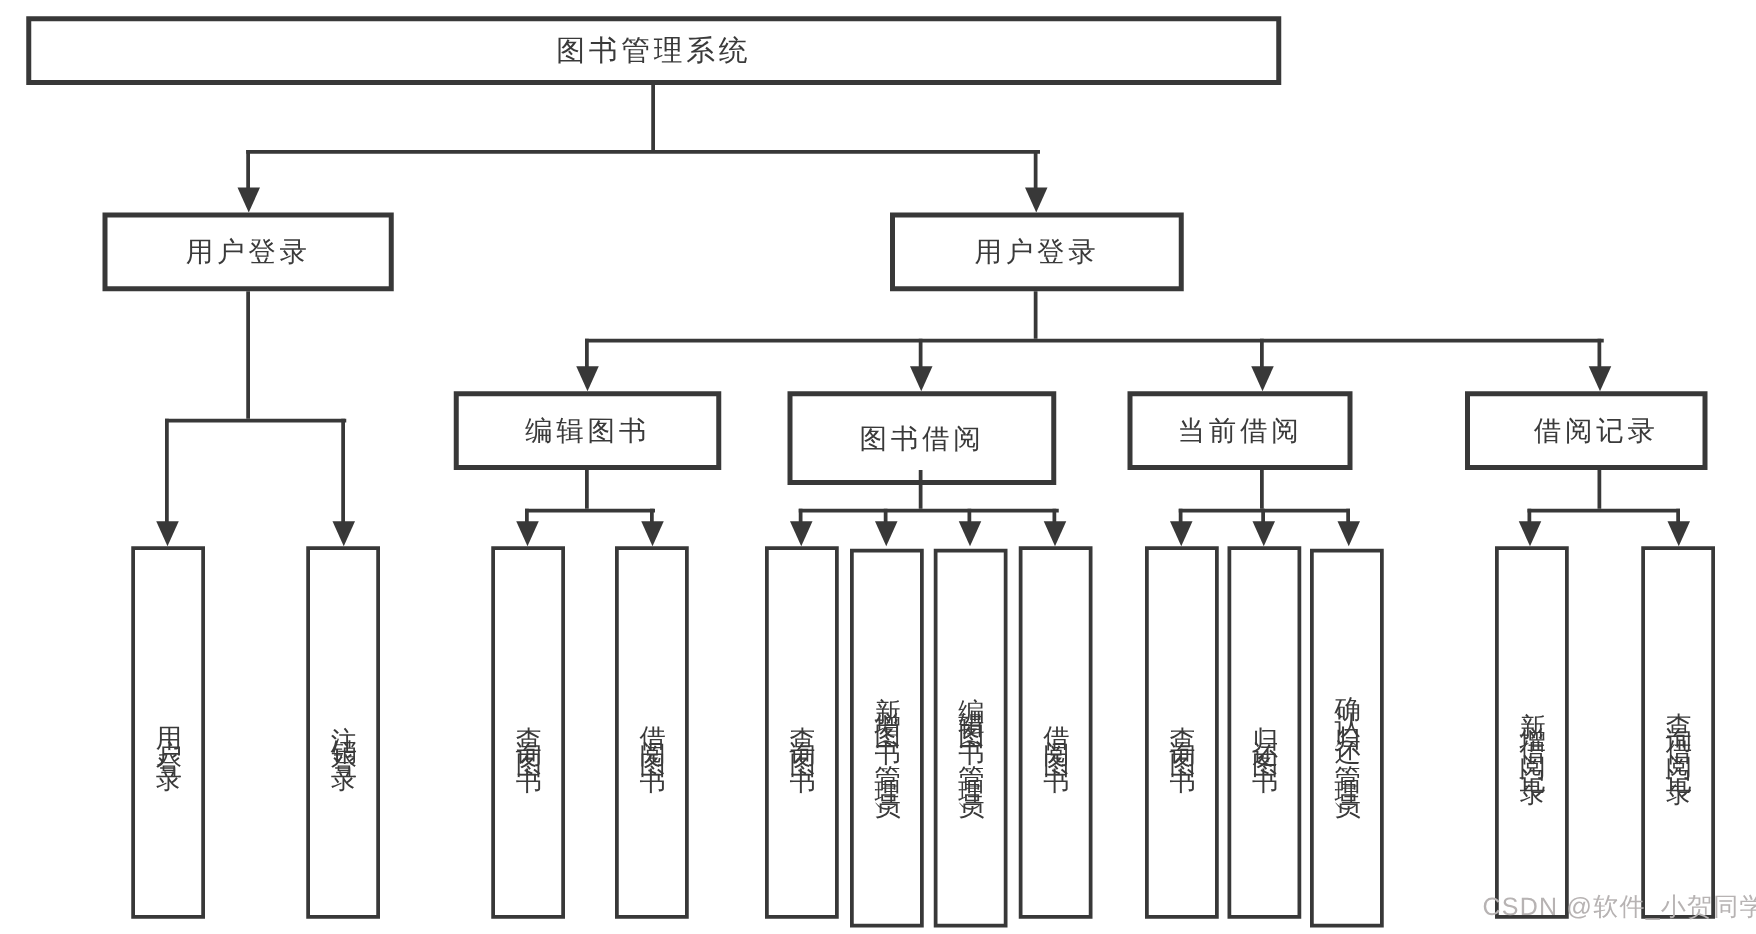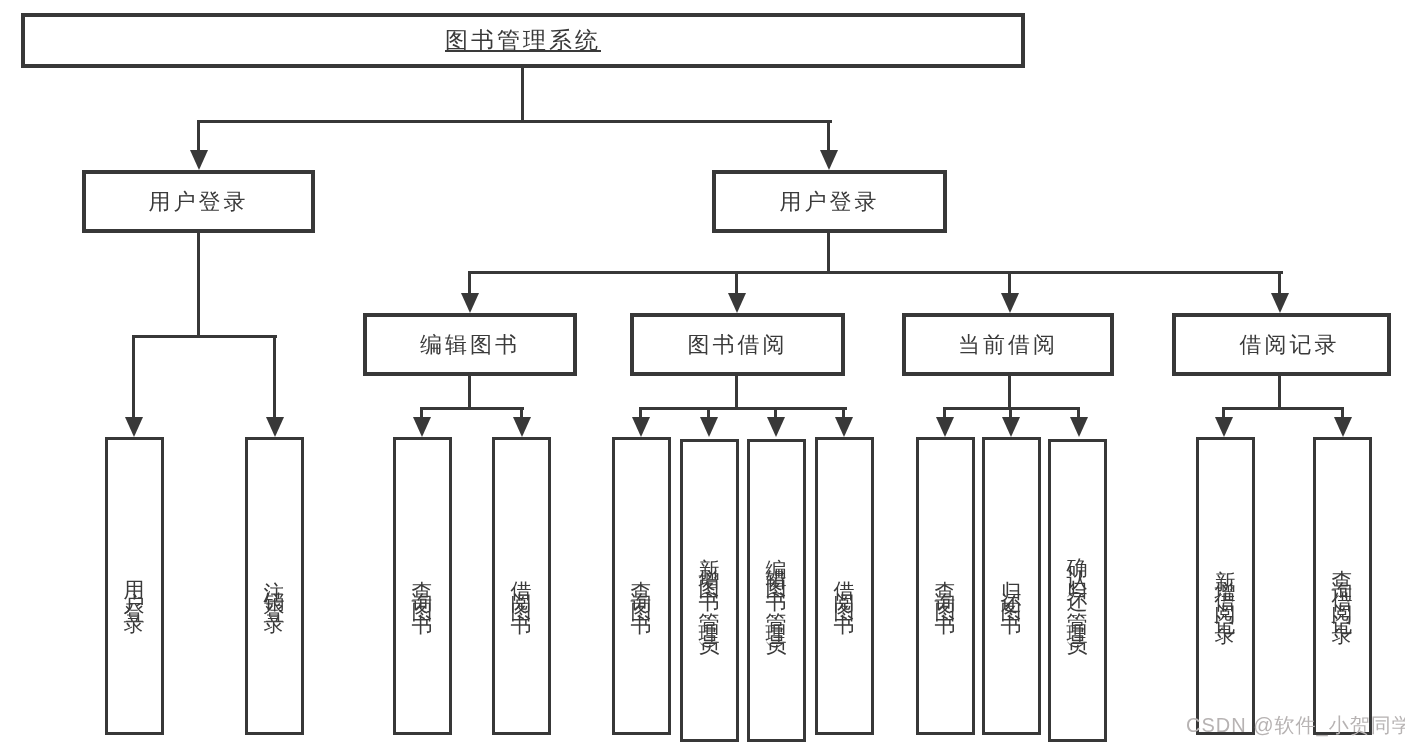--- a/index.html
+++ b/index.html
@@ -29,21 +29,21 @@
   .watermark{
     position:absolute;font-size:20px;color:#b7b3b3;letter-spacing:1px;
     white-space:nowrap;z-index:5;
   }
 </style>
 </head>
 <body>
 
 <div id="canvas">
 
-  <div class="node root" style="left:21px;top:13px;width:1004px;height:55px;text-decoration:underline;">图书管理系统</div>
+  <div class="node root" style="left:21px;top:13px;width:1004px;height:55px;">图书管理系统</div>
 
   <div class="vl" style="left:521px;top:68px;height:52px;"></div>
   <div class="hl" style="left:197px;top:120px;width:635px;"></div>
   <div class="vl" style="left:197px;top:120px;height:32px;"></div>
   <div class="arr" style="left:190px;top:150px;"></div>
   <div class="vl" style="left:827px;top:120px;height:32px;"></div>
   <div class="arr" style="left:820px;top:150px;"></div>
 
   <div class="node" style="left:82px;top:170px;width:233px;height:63px;">用户登录</div>
   <div class="node" style="left:712px;top:170px;width:235px;height:63px;">用户登录</div>
@@ -60,23 +60,23 @@
   <div class="vl" style="left:468px;top:271px;height:24px;"></div>
   <div class="arr" style="left:461px;top:293px;"></div>
   <div class="vl" style="left:735px;top:271px;height:24px;"></div>
   <div class="arr" style="left:728px;top:293px;"></div>
   <div class="vl" style="left:1008px;top:271px;height:24px;"></div>
   <div class="arr" style="left:1001px;top:293px;"></div>
   <div class="vl" style="left:1278px;top:271px;height:24px;"></div>
   <div class="arr" style="left:1271px;top:293px;"></div>
 
   <div class="node" style="left:363px;top:313px;width:214px;height:63px;">编辑图书</div>
-  <div class="node" style="left:630px;top:313px;width:215px;height:63px;">图书借阅</div>
-  <div class="node" style="left:902px;top:313px;width:212px;height:63px;">当前借阅</div>
-  <div class="node" style="left:1172px;top:313px;width:219px;height:63px;padding-left:16px;">借阅记录</div>
+  <div class="node" style="left:630px;top:313px;width:215px;height:75px;">图书借阅</div>
+  <div class="node" style="left:902px;top:313px;width:180px;height:63px;">当前借阅</div>
+  <div class="node" style="left:1172px;top:313px;width:194px;height:63px;padding-left:16px;">借阅记录</div>
 
   <div class="vl" style="left:468px;top:376px;height:31px;"></div>
   <div class="hl" style="left:420px;top:407px;width:104px;"></div>
   <div class="vl" style="left:420px;top:407px;height:12px;"></div>
   <div class="arr" style="left:413px;top:417px;"></div>
   <div class="vl" style="left:520px;top:407px;height:12px;"></div>
   <div class="arr" style="left:513px;top:417px;"></div>
 
   <div class="vl" style="left:735px;top:376px;height:31px;"></div>
   <div class="hl" style="left:639px;top:407px;width:208px;"></div>

